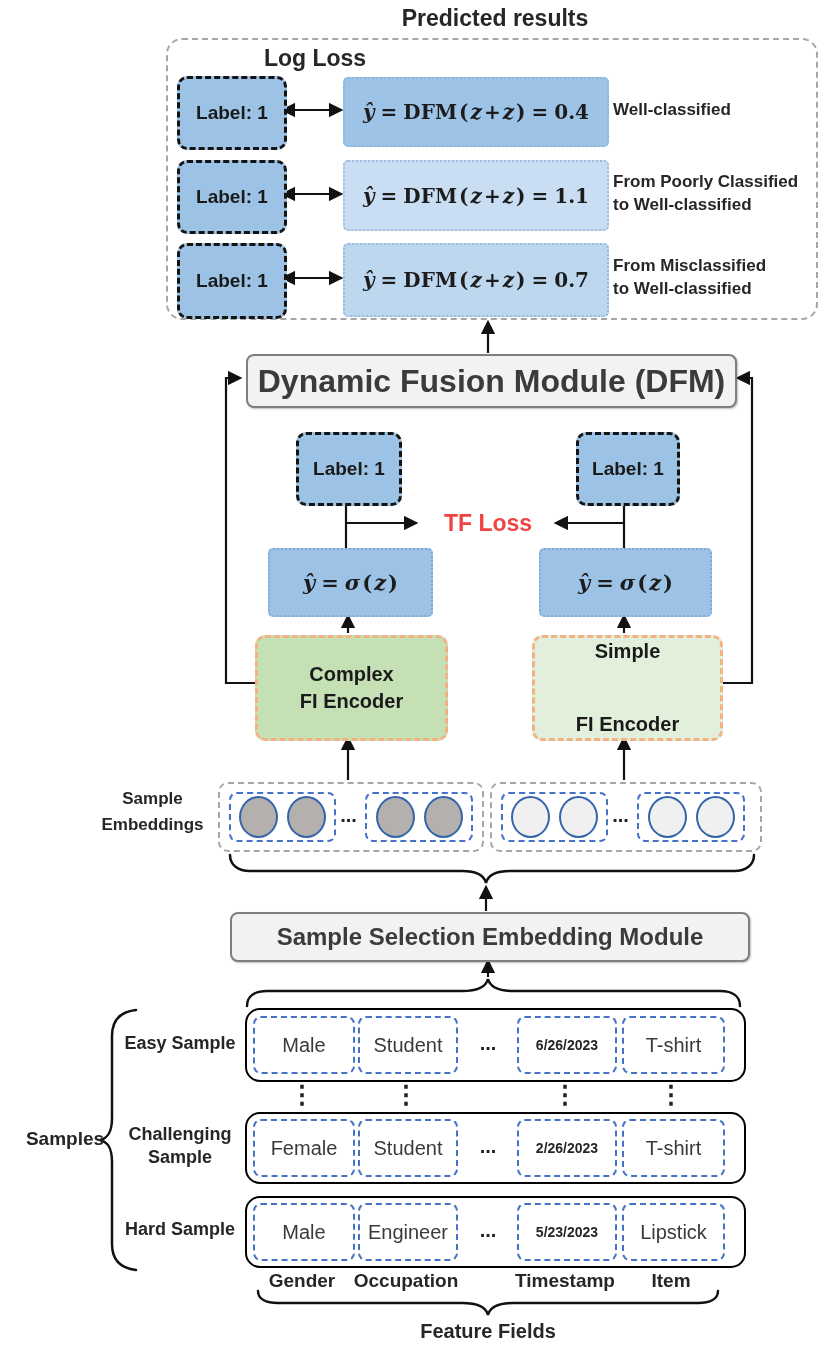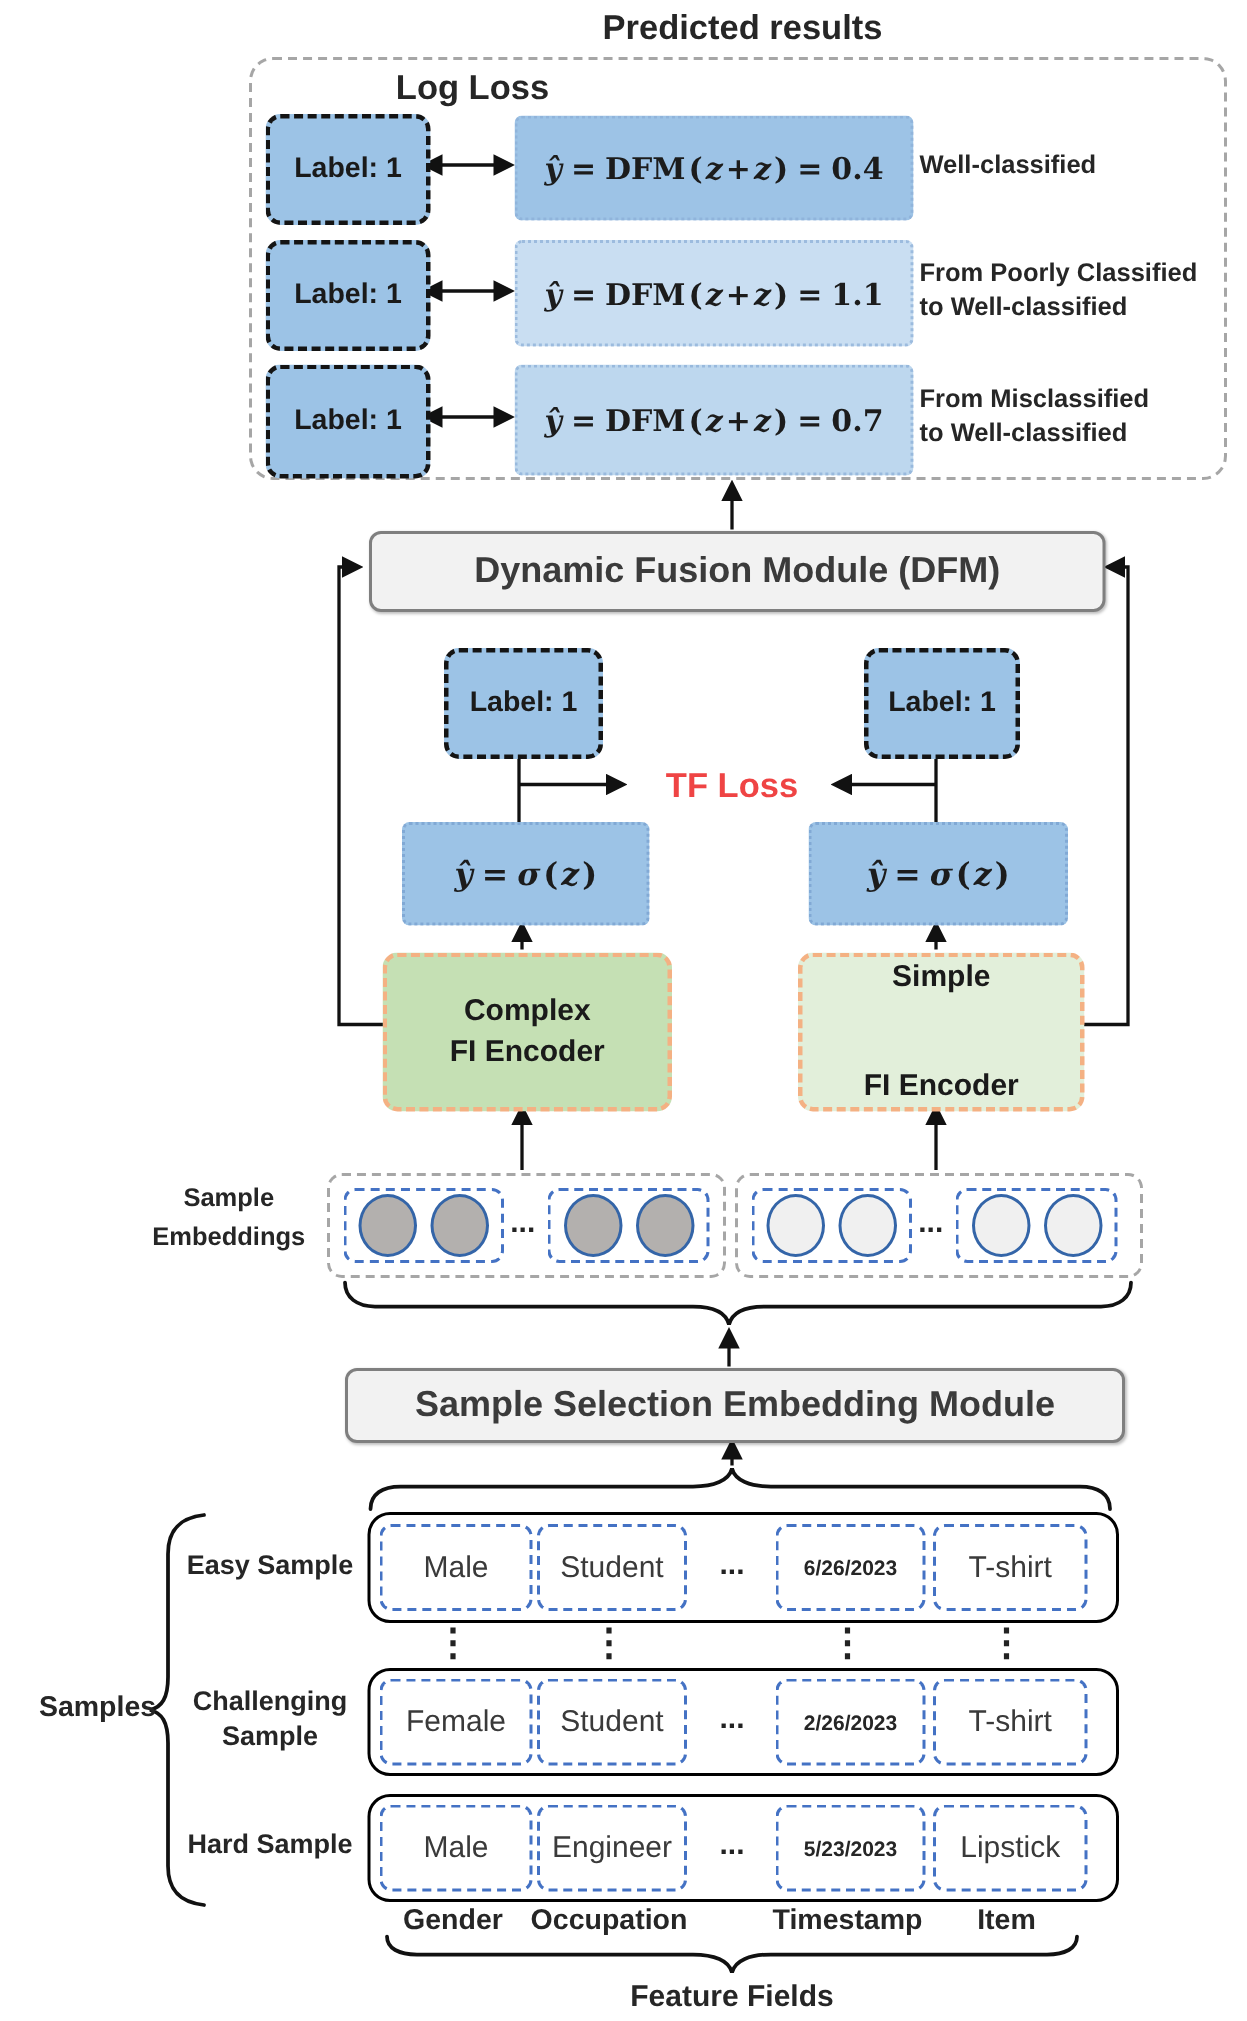--- a/index.html
+++ b/index.html
@@ -21,21 +21,21 @@
   .fb-mid{background:#9CC3E6;border:2px dotted rgba(125,165,210,.85);}
 
   .m{font-family:"DejaVu Serif",serif;font-weight:bold;color:#1c1c1c;font-size:20px;margin:0 1px;}
   .m.i{font-style:italic;}
   .m.sp{margin:0 5px;}
   .fb-mid .m{font-size:21px;}
 
   .caption{font-size:17px;font-weight:bold;color:#262626;text-align:left;line-height:1.35;display:flex;flex-direction:column;justify-content:center;}
 
   .module{background:#F2F2F2;border:2px solid #7f7f7f;border-radius:8px;font-weight:bold;color:#3b3b3b;box-shadow:1px 1px 2px rgba(0,0,0,.25);}
-  .dfm-module{font-size:24px;}
+  .dfm-module{font-size:32px;}
   .ssem-module{font-size:24px;}
 
   .tfloss{font-size:23px;font-weight:bold;color:#ef4444;}
 
   .encoder{border:3px dashed #F4B183;border-radius:10px;font-weight:bold;font-size:20px;line-height:1.35;color:#1a1a1a;}
   .enc-complex{background:#C5E0B4;}
   .enc-simple{background:#E2EFDA;justify-content:space-between;}
 
   .emb-label{font-size:17px;font-weight:bold;line-height:1.5;text-align:center;color:#262626;}
   .gray-container{border:2px dashed #a6a6a6;border-radius:10px;}

